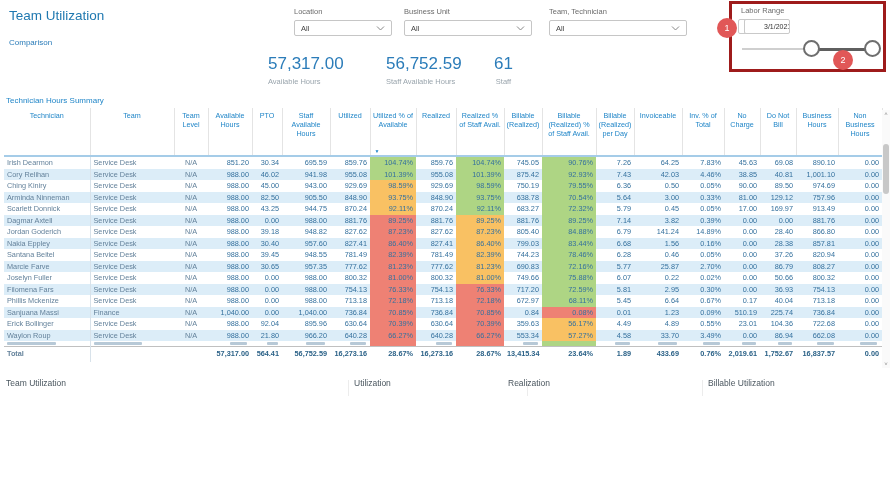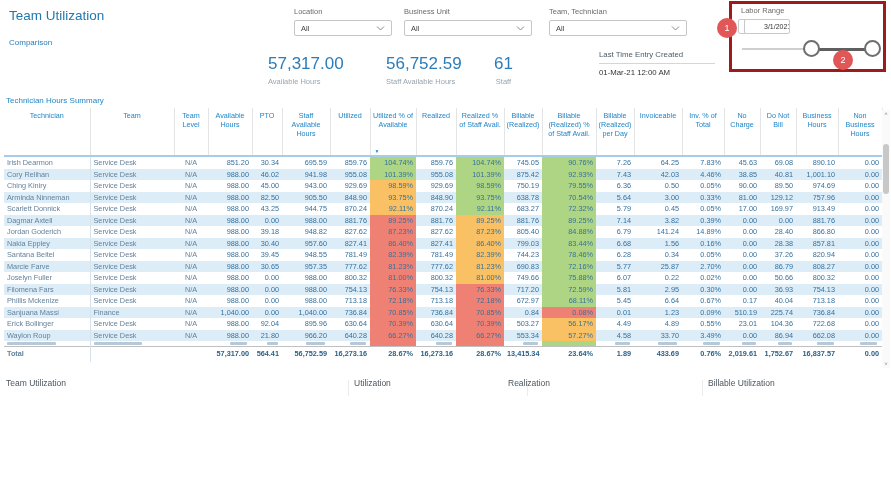--- a/index.html
+++ b/index.html
@@ -150,24 +150,20 @@
     <div class="kval">57,317.00</div>
     <div class="klab">Available Hours</div>
   </div>
   <div class="kpi k2">
     <div class="kval">56,752.59</div>
     <div class="klab">Staff Available Hours</div>
   </div>
   <div class="kpi k3">
     <div class="kval">61</div>
     <div class="klab">Staff</div>
-  </div>
-  <div class="last-entry">
-    <div class="lel">Last Time Entry Created</div>
-    <div class="lev">01-Mar-21 12:00 AM</div>
   </div>
 
   <div class="tbl-title">Technician Hours Summary</div>
   <table class="grid">
     <colgroup>
         <col style="width: 86px;">
         <col style="width: 84px;">
         <col style="width: 34px;">
         <col style="width: 44px;">
         <col style="width: 30px;">
@@ -385,21 +381,21 @@
           <td class="cr">988.00</td>
           <td class="cr">39.45</td>
           <td class="cr">948.55</td>
           <td class="cr">781.49</td>
           <td class="cr hl-r">82.39%</td>
           <td class="cr">781.49</td>
           <td class="cr hl-o">82.39%</td>
           <td class="cr">744.23</td>
           <td class="cr hl-g">78.46%</td>
           <td class="cr">6.28</td>
-          <td class="cr">0.34</td>
+          <td class="cr">0.46</td>
           <td class="cr">0.05%</td>
           <td class="cr">0.00</td>
           <td class="cr">37.26</td>
           <td class="cr">820.94</td>
           <td class="cr">0.00</td>
         </tr>
         <tr class="even">
           <td class="cl">Marcie Farve</td>
           <td class="cl">Service Desk</td>
           <td class="cc">N/A</td>
@@ -508,21 +504,21 @@
           <td class="cl">Erick Bollinger</td>
           <td class="cl">Service Desk</td>
           <td class="cc">N/A</td>
           <td class="cr">988.00</td>
           <td class="cr">92.04</td>
           <td class="cr">895.96</td>
           <td class="cr">630.64</td>
           <td class="cr hl-r">70.39%</td>
           <td class="cr">630.64</td>
           <td class="cr hl-r">70.39%</td>
-          <td class="cr">503.27</td>
+          <td class="cr">359.63</td>
           <td class="cr hl-o">56.17%</td>
           <td class="cr">4.49</td>
           <td class="cr">4.89</td>
           <td class="cr">0.55%</td>
           <td class="cr">23.01</td>
           <td class="cr">104.36</td>
           <td class="cr">722.68</td>
           <td class="cr">0.00</td>
         </tr>
         <tr class="even">

